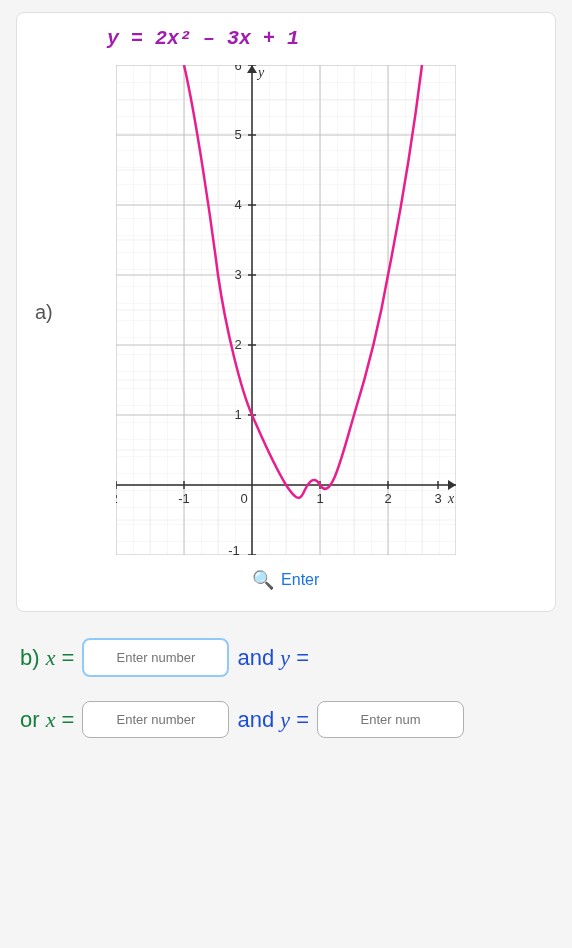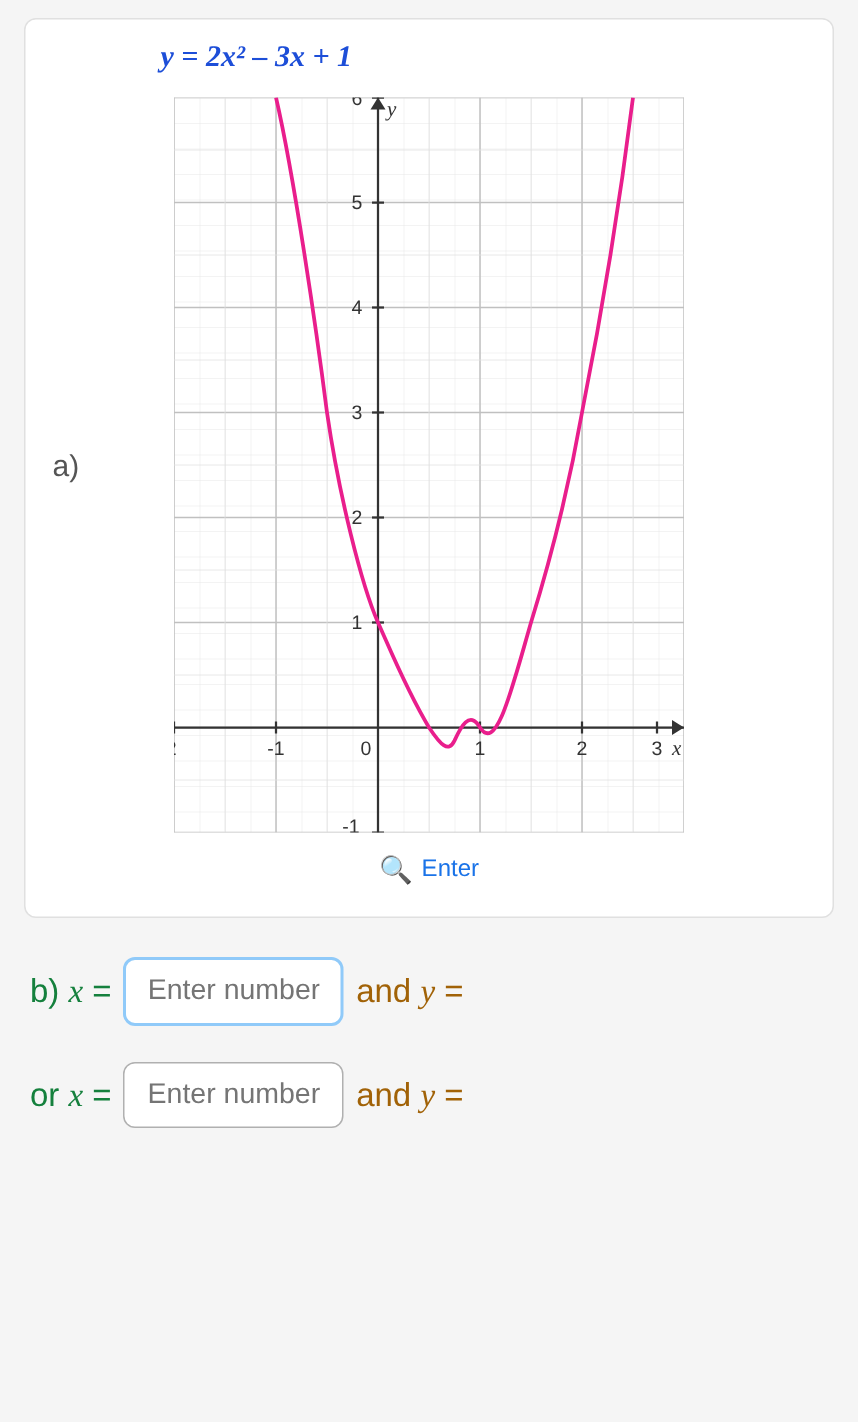--- a/index.html
+++ b/index.html
@@ -21,28 +21,29 @@
     .graph-card {
       background: #fff;
       border: 1px solid #e0e0e0;
       border-radius: 8px;
       margin: 12px 16px 16px 16px;
       padding: 16px 16px 20px 16px;
       position: relative;
     }
 
     .equation-label {
-      color: #1d4ed8;
+      color: #a21caf;
       font-size: 20px;
       font-weight: bold;
       margin-bottom: 8px;
       font-style: italic;
       position: absolute;
       top: 14px;
       left: 90px;
+      font-family: Liberation Mono, monospace;
     }
 
     .part-label-a {
       position: absolute;
       left: 18px;
       top: 50%;
       transform: translateY(-50%);
       font-size: 20px;
       color: #555;
       font-family: Arial, sans-serif;
@@ -97,37 +98,37 @@
 
     .math-var {
       font-style: italic;
       font-family: 'Times New Roman', serif;
     }
 
     .input-box {
       border: 1.5px solid #b0b0b0;
       border-radius: 8px;
       padding: 10px 14px;
-      font-size: 19px;
+      font-size: 13px;
       color: #b91c1c;
       width: 147px;
       outline: none;
       font-family: Arial, sans-serif;
       background: #fff;
       text-align: center;
     }
 
     .input-box.active {
       border-color: #90caf9;
       border-width: 2px;
     }
 
     .and-y-label {
       font-size: 22px;
-      color: #a16207;
+      color: #1d4ed8;
       white-space: nowrap;
       font-family: Arial, sans-serif;
     }
 
     .or-row {
       display: flex;
       align-items: center;
       gap: 8px;
       margin-bottom: 20px;
     }
@@ -269,16 +270,17 @@
     </div>
 
     <div class="or-row">
       <span class="answer-row-label">
         or <span class="math-var">x</span> =
       </span>
       <input class="input-box" type="text" placeholder="Enter number" style="">
       <span class="and-y-label">
         and <span class="math-var">y</span> =
       </span>
+      <input class="input-box" type="text" placeholder="Enter num" style="">
     </div>
   </div>
 
 </div>
 
 </body></html>

